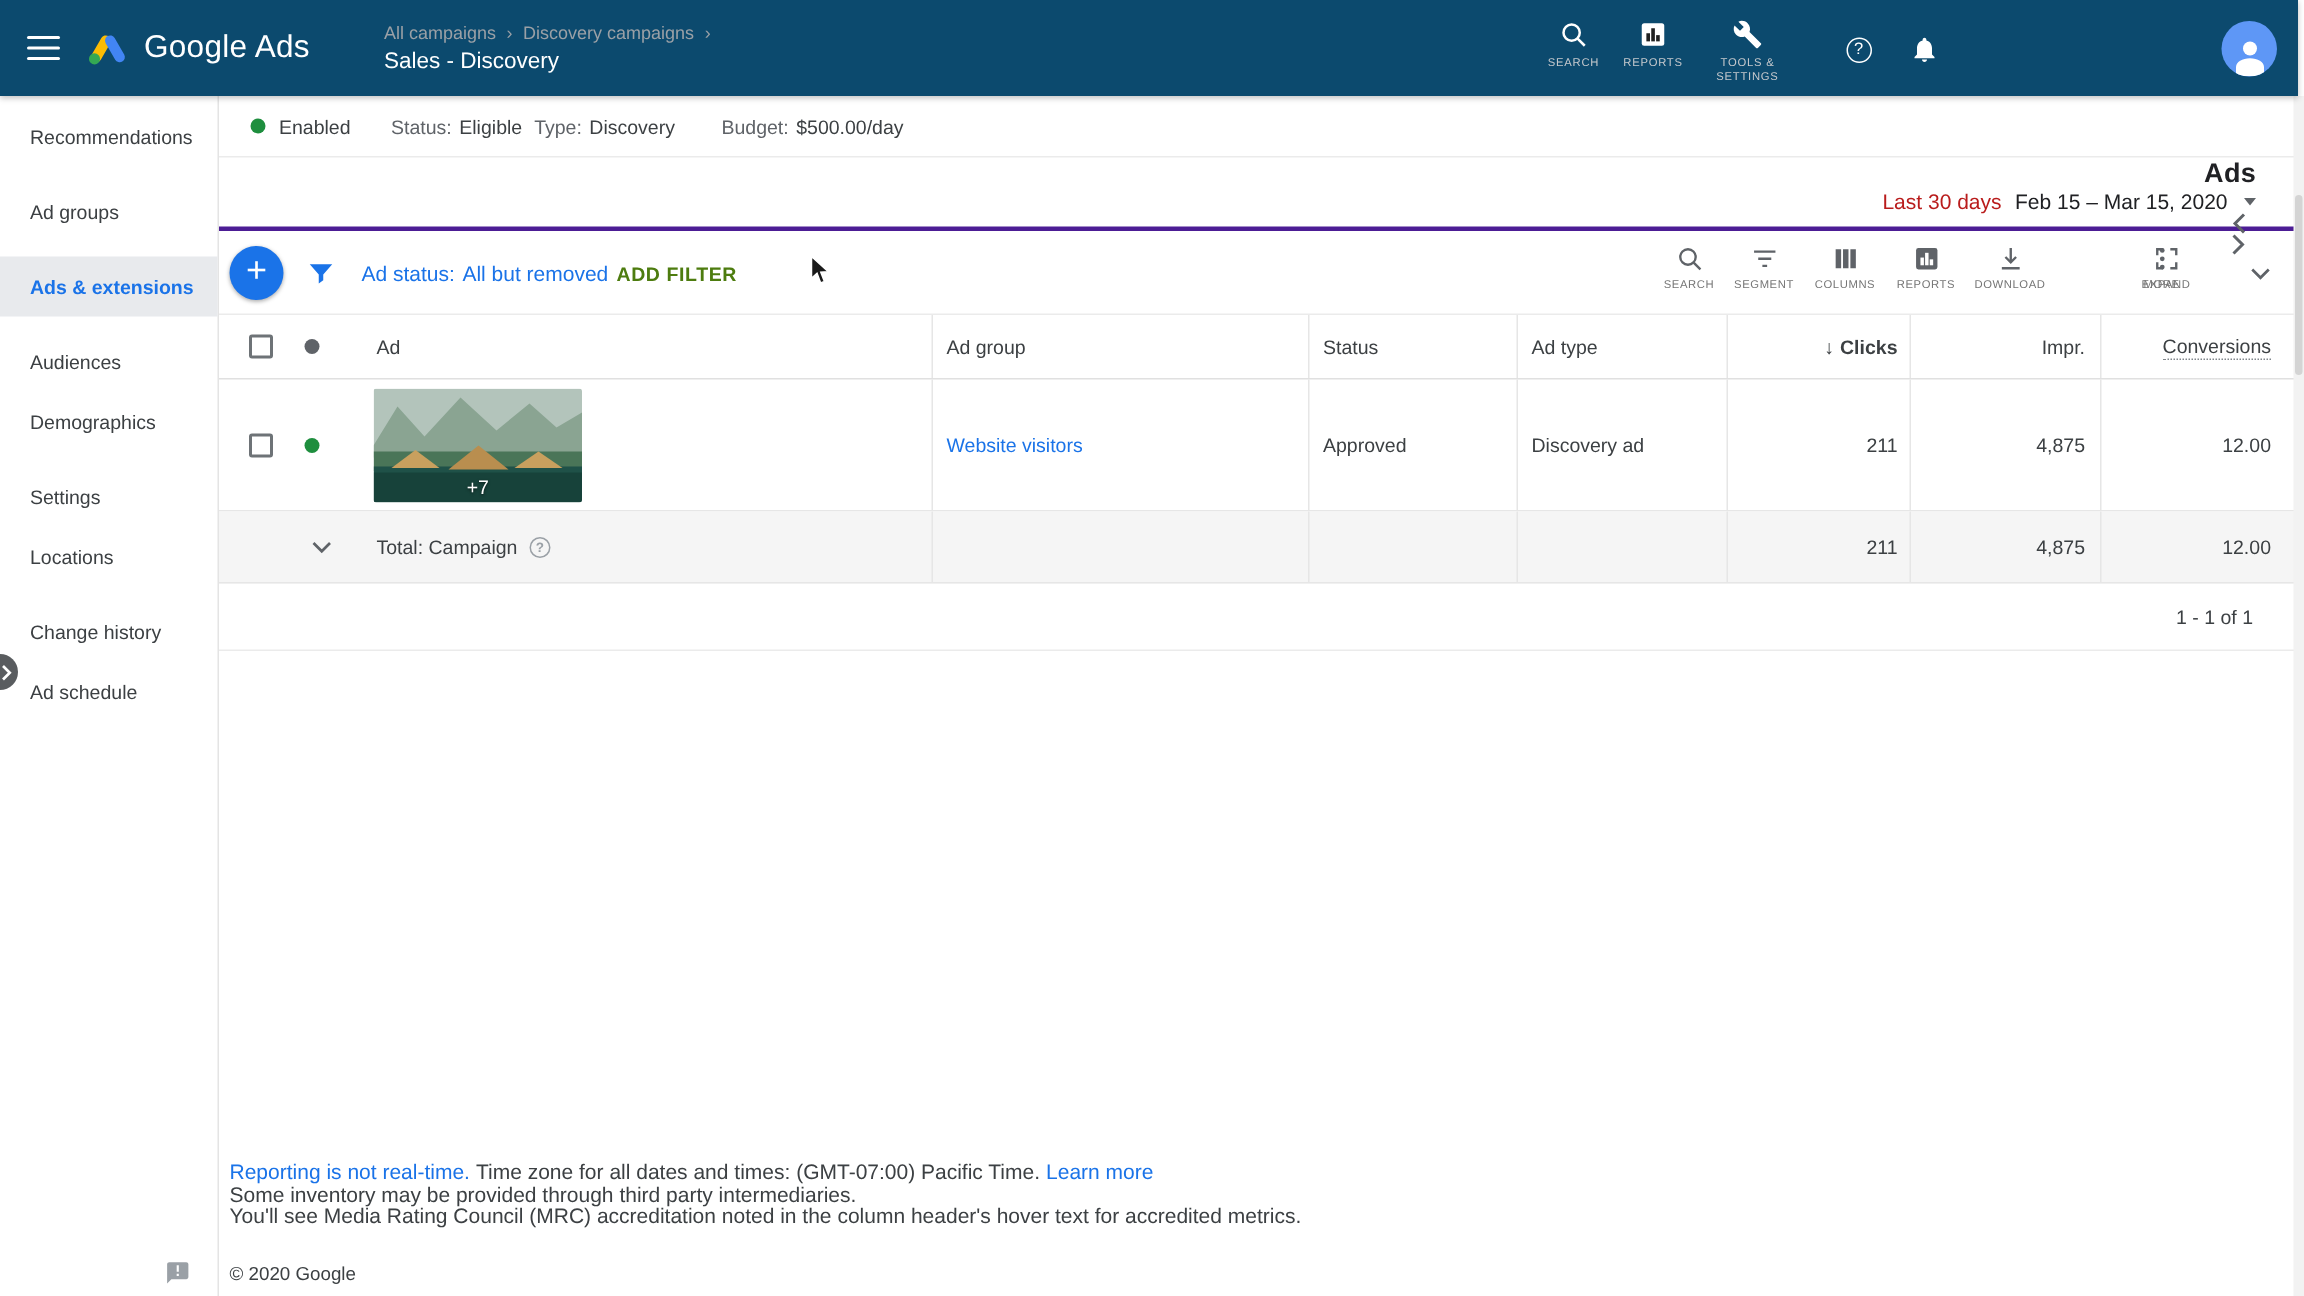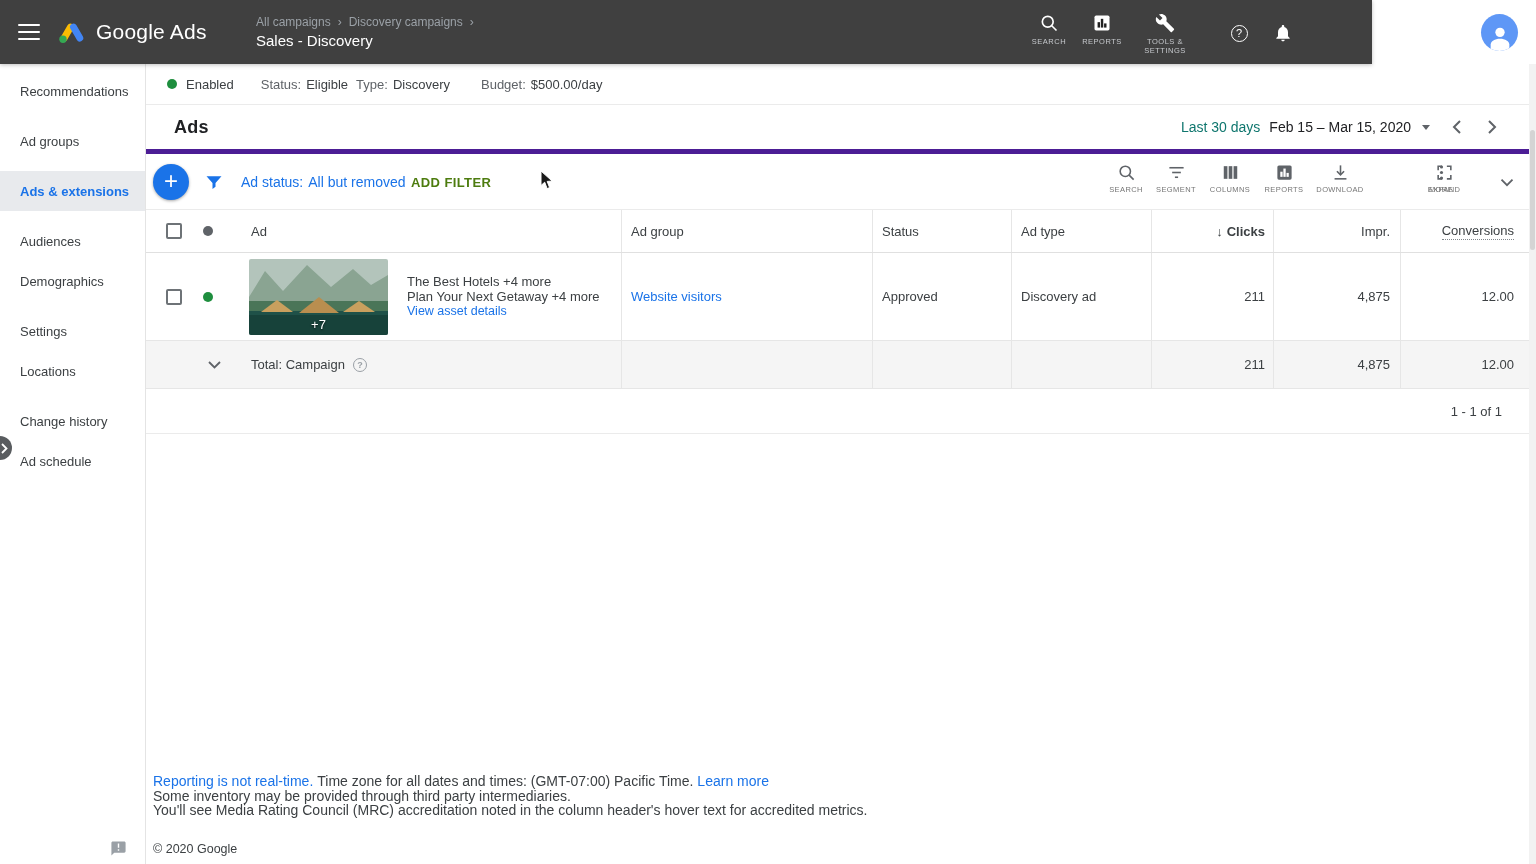--- a/index.html
+++ b/index.html
@@ -1,21 +1,21 @@
 <!DOCTYPE html>
 <html><head>
 <meta charset="utf-8">
 <style>
   *{margin:0;padding:0;box-sizing:border-box;}
   html,body{width:1536px;height:864px;}
   body{font-family:"Liberation Sans","DejaVu Sans",sans-serif;background:#fff;}
   .stage{position:relative;width:1536px;height:864px;background:#fff;overflow:hidden;}
 
   
-  .topbar{position:absolute;top:0;left:0;width:1372px;height:64px;background:#404040;z-index:30;box-shadow:0 1px 4px rgba(0,0,0,.25);}
+  .topbar{position:absolute;top:0;left:0;width:1532px;height:64px;background:#0c4a6e;z-index:30;box-shadow:0 1px 4px rgba(0,0,0,.25);}
   .hamburger{position:absolute;left:18px;top:24px;width:22px;height:16px;display:flex;flex-direction:column;justify-content:space-between;background:none;border:none;cursor:pointer;}
   .hamburger span{height:2px;background:#fff;border-radius:1px;}
   .brand{position:absolute;left:57px;top:16px;height:32px;display:flex;align-items:center;cursor:pointer;}
   .brand-text{color:#fff;font-size:21px;margin-left:9px;letter-spacing:.2px;}
   .crumb-block{position:absolute;left:256px;top:15px;}
   .crumbs{display:flex;align-items:center;font-size:12px;color:#9aa0a6;}
   .crumbs .crumb{cursor:pointer;}
   .crumb-sep{margin:0 7px;}
   .crumb-title{margin-top:3px;font-size:15px;color:#fff;}
   .tb-item{position:absolute;top:13px;display:flex;flex-direction:column;align-items:center;cursor:pointer;color:#fff;}
@@ -40,24 +40,24 @@
   
   .main{position:absolute;top:64px;left:146px;width:1384px;height:800px;background:#fff;}
   .statusbar{height:41px;border-bottom:1px solid #ebebeb;display:flex;align-items:center;font-size:13px;color:#5f6368;}
   .sb-dot{width:10px;height:10px;border-radius:50%;background:#1e8e3e;margin-left:21px;flex:none;}
   .sb-state{color:#3c4043;margin-left:9px;}
   .sb-val{color:#3c4043;margin-left:5px;}
   .ml-a{margin-left:27px;}
   .ml-b{margin-left:8px;}
   .ml-c{margin-left:31px;}
 
-  .page-header{height:49px;border-bottom:5px solid #4c1d95;display:flex;align-items:center;padding:0 26px 0 28px;}
+  .page-header{height:49px;border-bottom:3px solid #4c1d95;display:flex;align-items:flex-end;padding:0 26px 0 28px;flex-direction:column;}
   .page-title{font-size:18px;font-weight:700;color:#202124;letter-spacing:.2px;}
   .date-ctrl{margin-left:auto;display:flex;align-items:center;cursor:pointer;}
-  .date-preset{font-size:14px;color:#0f766e;}
+  .date-preset{font-size:14px;color:#b91c1c;}
   .date-range{font-size:14px;color:#202124;margin-left:9px;}
   .caret{width:0;height:0;border-left:4.5px solid transparent;border-right:4.5px solid transparent;border-top:5px solid #5f6368;margin-left:11px;}
   .date-nav{display:flex;align-items:center;justify-content:center;width:24px;height:24px;cursor:pointer;color:#5f6368;}
   .date-nav.prev{margin-left:14px;}
   .date-nav.next{margin-left:12px;}
 
   .toolbar{position:relative;height:56px;border-bottom:1px solid #ebebeb;}
   .add-btn{position:absolute;left:7px;top:10px;width:36px;height:36px;border-radius:50%;background:#1a73e8;border:none;color:#fff;cursor:pointer;box-shadow:0 1px 3px rgba(0,0,0,.35);display:flex;align-items:center;justify-content:center;}
   .plus-glyph{font-size:24px;line-height:24px;font-weight:400;color:#fff;margin-top:-2px;}
   .funnel{position:absolute;left:58px;top:18px;cursor:pointer;line-height:0;}
@@ -349,25 +349,20 @@
             <polygon points="0,38 16,12 34,32 58,6 82,28 104,10 122,26 139,16 139,46 0,46" fill="#8aa492"></polygon>
             <rect x="0" y="42" width="139" height="13" fill="#4a7558"></rect>
             <rect x="0" y="52" width="139" height="24" fill="#1f5148"></rect>
             <polygon points="12,53 28,41 44,53" fill="#c9a05e"></polygon>
             <polygon points="50,54 70,38 90,54" fill="#b98e4f"></polygon>
             <polygon points="94,53 110,42 126,53" fill="#c9a05e"></polygon>
             <rect x="0" y="56" width="139" height="20" fill="rgba(10,40,35,0.35)"></rect>
           </svg>
           <span class="thumb-more">+7</span>
         </span>
-        <span class="ad-text">
-          <div>The Best Hotels +4 more</div>
-          <div>Plan Your Next Getaway +4 more</div>
-          <div class="ad-link">View asset details</div>
-        </span>
       </div>
       <div class="c">
         <span class="cell-link">Website visitors</span>
       </div>
       <div class="c">Approved</div>
       <div class="c">Discovery ad</div>
       <div class="c num c-clicks">211</div>
       <div class="c num c-impr">4,875</div>
       <div class="c num c-conv last">12.00</div>
     </div>

